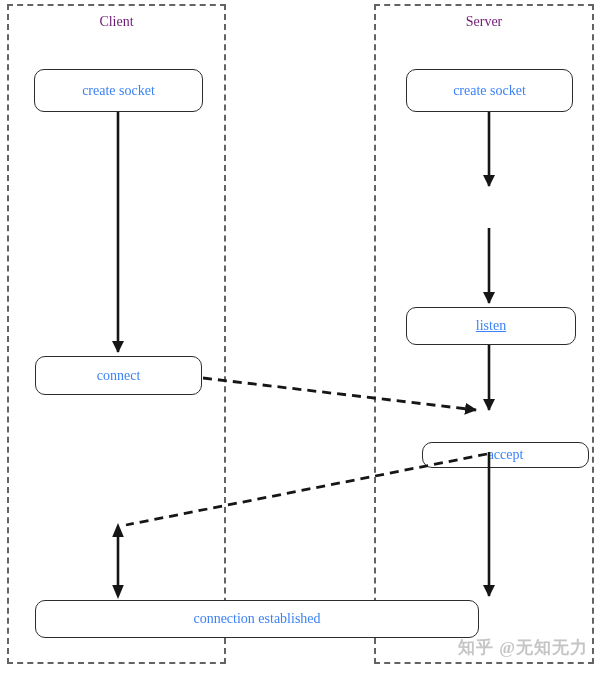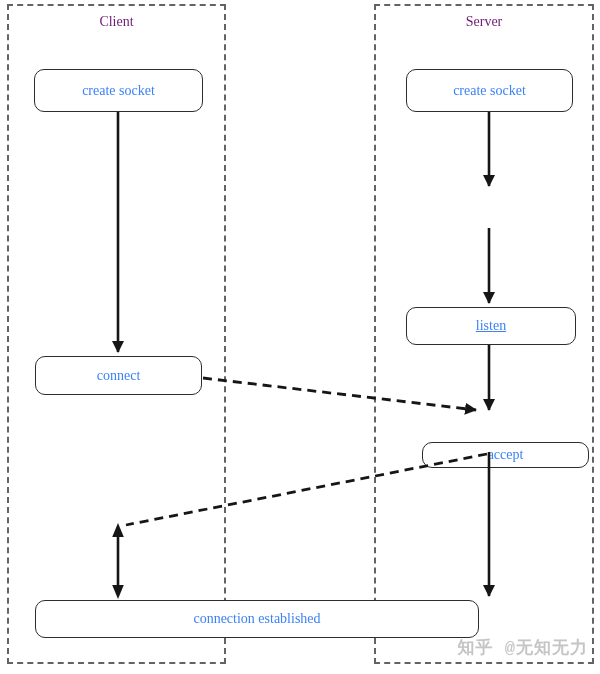--- a/index.html
+++ b/index.html
@@ -54,21 +54,21 @@
     width: 600px; height: 674px;
     z-index: 3;
     pointer-events: none;
   }
   .watermark {
     position: absolute;
     left: 452px;
     top: 636px;
     width: 136px;
     text-align: right;
-    font-family: Liberation Mono, monospace;
+    font-family: Liberation Serif, serif;
     font-size: 17px;
     font-weight: 600;
     color: #c5c5c5;
     letter-spacing: 1px;
     z-index: 4;
     white-space: nowrap;
   }
 </style>
 </head>
 <body>

